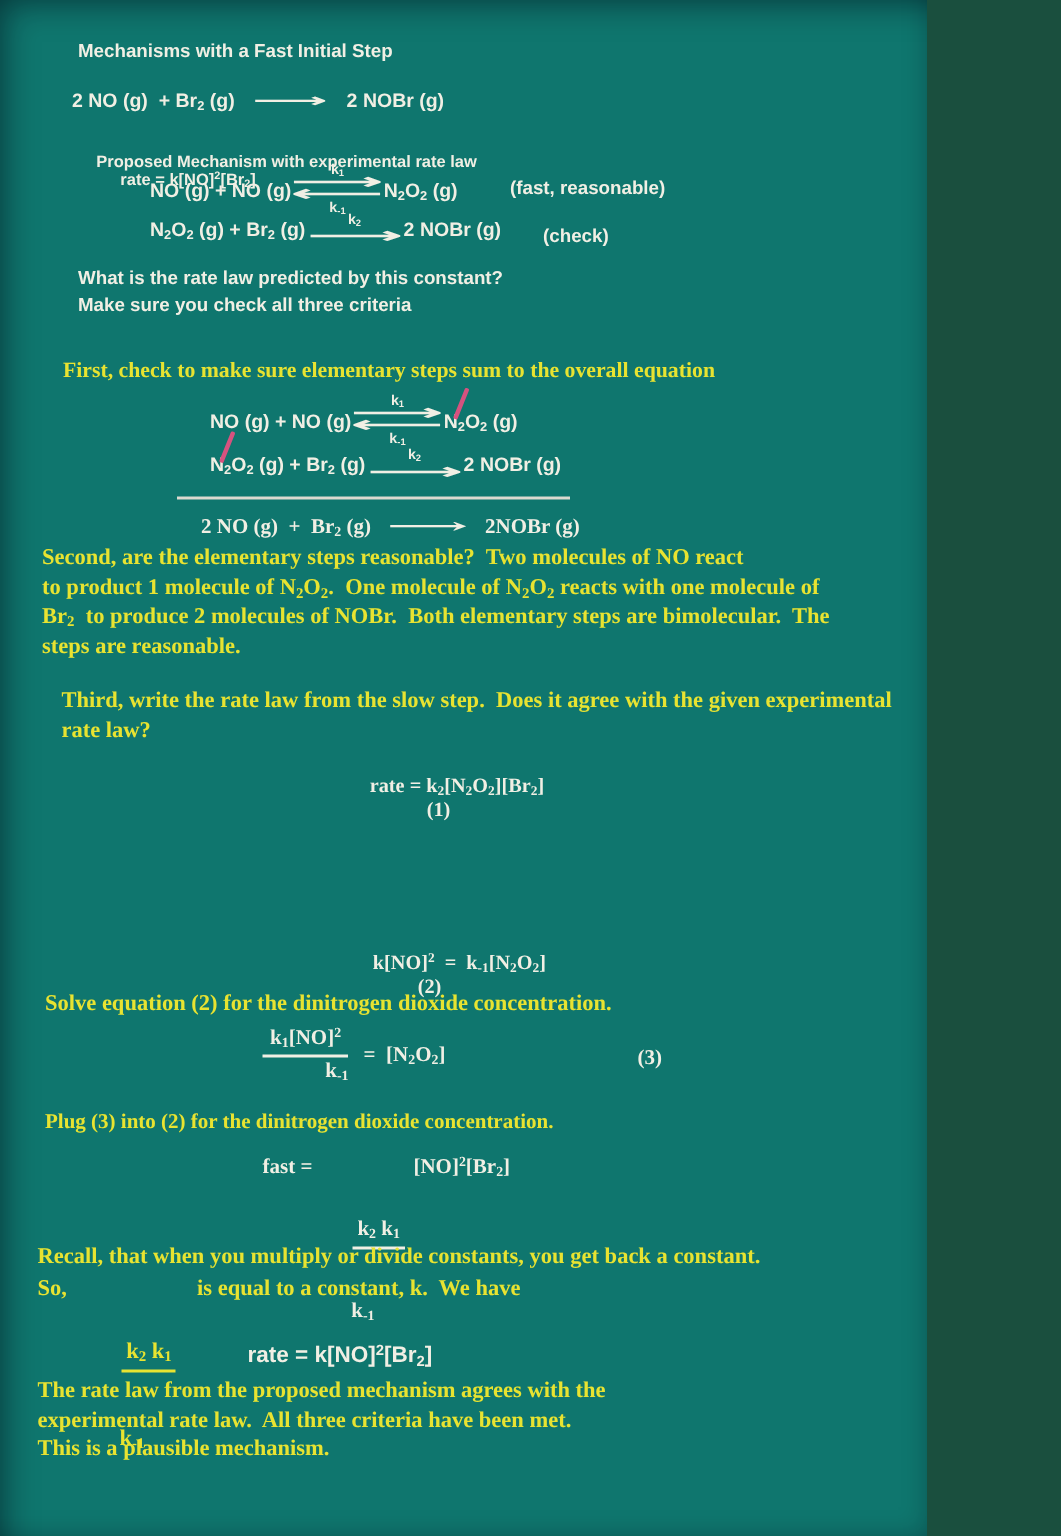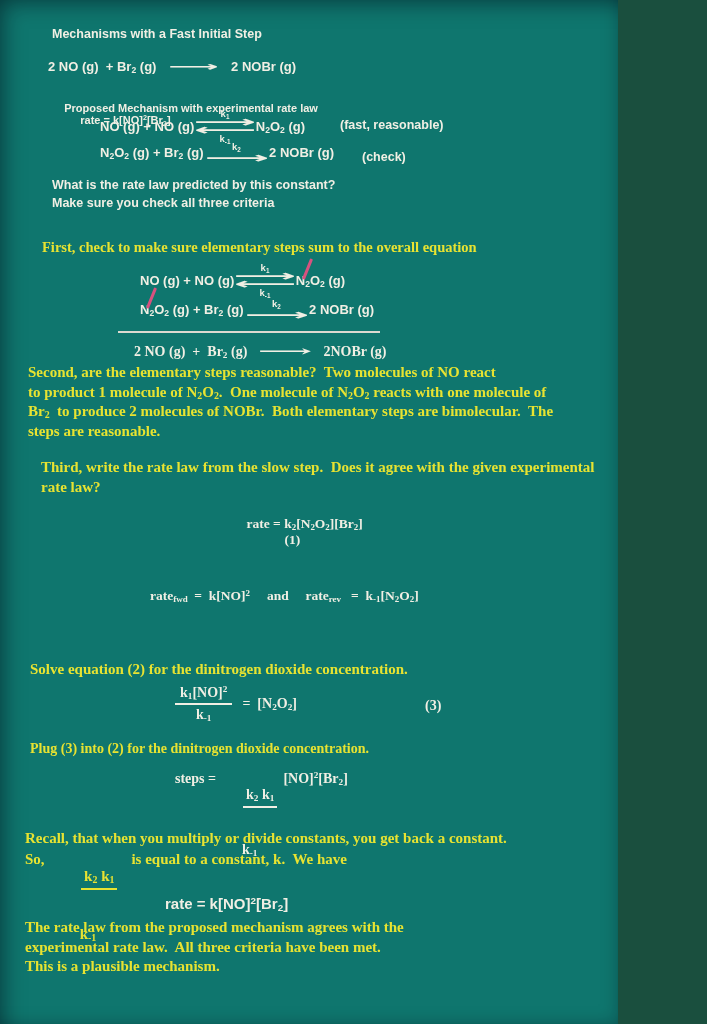--- a/index.html
+++ b/index.html
@@ -26,26 +26,26 @@
   .equil{display:inline-flex;flex-direction:column;align-items:center;margin:0 16px;}
   .equil .klabel{font-size:9.5px;line-height:9px;}
   .equil .arr{display:block;font-size:15px;line-height:8px;height:8px;transform:scaleX(2.9);}
   
   .karrow{display:inline-flex;flex-direction:column;align-items:center;margin:0 18px;}
   .karrow .klabel{font-size:9.5px;line-height:10px;}
   .karrow .arr{display:block;font-size:15px;line-height:11px;transform:scaleX(3);}
   
   .longarr{display:inline-block;transform:scaleX(2.7);margin:0 28px;}
   
-  .frac{display:inline-flex;flex-direction:column;align-items:center;}
+  .frac{display:inline-flex;flex-direction:column;align-items:flex-end;}
   .frac .num{padding:0 5px 2px;border-bottom:2px solid;}
   .frac .den{padding-top:2px;}
   
   .fracd{display:inline-block;position:relative;text-align:center;margin:0 6px;}
-  .fracd .num{display:inline-block;border-bottom:2px solid;padding:0 3px 3px;}
+  .fracd .num{display:inline-block;border-bottom:2px solid;padding:0 3px 3px;margin-top:25px;}
   .fracd .den{position:absolute;left:0;top:100%;width:100%;text-align:center;padding-top:2px;}
   
   .cancel{position:relative;}
   .cancel::after{
     content:"";position:absolute;left:1px;top:-15px;width:2.5px;height:22px;
     background:#d6527f;transform:rotate(22deg);border-radius:1px;
   }
   .hline{position:absolute;height:2px;background:#dcdad0;}
 </style>
 </head>
@@ -124,38 +124,41 @@
   <div class="abs serif yellow" style="left:28px;top:363px;font-size:15px;line-height:19.5px;width:665px;">Second, are the elementary steps reasonable?  Two molecules of NO react<br>to product 1 molecule of N<sub>2</sub>O<sub>2</sub>.  One molecule of N<sub>2</sub>O<sub>2</sub> reacts with one molecule of<br>Br<sub>2</sub>  to produce 2 molecules of NOBr.  Both elementary steps are bimolecular.  The<br>steps are reasonable.</div>
 
   <div class="abs serif yellow" style="left:30px;top:458px;font-size:15px;line-height:19.5px;width:665px;margin-left:11px;">Third, write the rate law from the slow step.  Does it agree with the given experimental<br>rate law?</div>
 
   <div class="abs serif white" style="left:233px;top:500px;font-size:13.5px;">
     <span>rate = k<sub>2</sub>[N<sub>2</sub>O<sub>2</sub>][Br<sub>2</sub>]</span>
     <span style="margin-left:38px;">(1)</span>
   </div>
 
 
-  <div class="abs serif white" style="left:150px;top:588px;font-size:13.5px;">rate<sub>fwd</sub>  =  k[NO]<sup>2</sup>     and     rate<sub>rev</sub>   =  k<sub>-1</sub>[N<sub>2</sub>O<sub>2</sub>]</div>
 
+  <div class="abs serif white" style="left:235px;top:618px;font-size:13.5px;">
+    <span>k[NO]<sup>2</sup>  =  k<sub>-1</sub>[N<sub>2</sub>O<sub>2</sub>]</span>
+    <span style="margin-left:30px;">(2)</span>
+  </div>
 
   <div class="abs serif yellow" style="left:30px;top:661px;font-size:15px;">Solve equation (2) for the dinitrogen dioxide concentration.</div>
 
   <div class="abs serif white row" style="left:175px;top:685px;font-size:14px;gap:10px;">
     <span class="frac">
       <span class="num">k<sub>1</sub>[NO]<sup>2</sup></span>
       <span class="den">k<sub>-1</sub></span>
     </span>
     <span>=  [N<sub>2</sub>O<sub>2</sub>]</span>
   </div>
   <div class="abs serif white" style="left:425px;top:698px;font-size:14px;">(3)</div>
 
   <div class="abs serif yellow" style="left:30px;top:741px;font-size:14px;">Plug (3) into (2) for the dinitrogen dioxide concentration.</div>
 
   <div class="abs serif white rowb" style="left:175px;top:771px;font-size:14px;">
-    <span>steps =</span>
+    <span>fast =</span>
     <span class="fracd">
       <span class="num">k<sub>2</sub> k<sub>1</sub></span>
       <span class="den">k<sub>-1</sub></span>
     </span>
     <span>[NO]<sup>2</sup>[Br<sub>2</sub>]</span>
   </div>
 
   <div class="abs serif yellow" style="left:25px;top:830px;font-size:15px;">Recall, that when you multiply or divide constants, you get back a constant.</div>
 
   <div class="abs serif yellow rowb" style="left:25px;top:851px;font-size:15px;">

